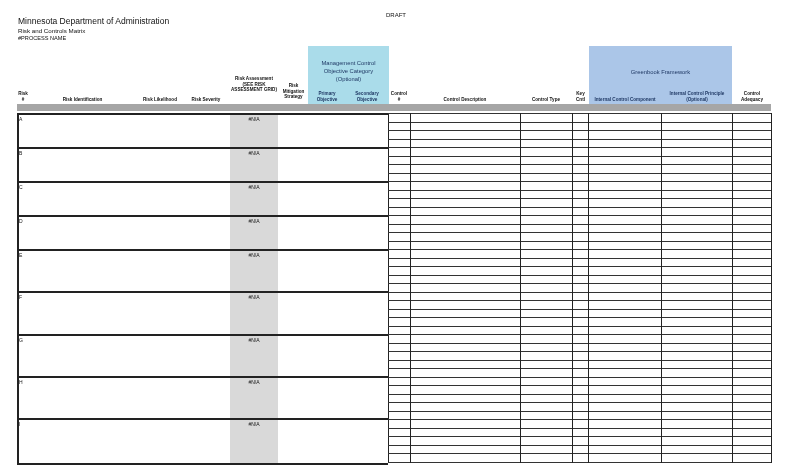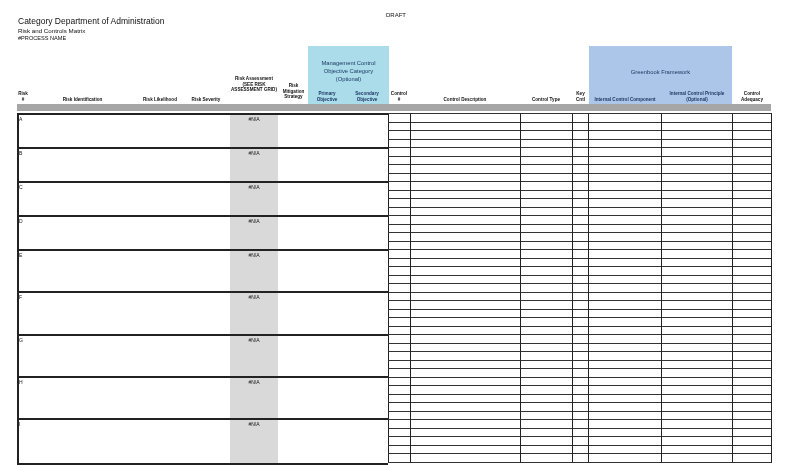--- a/index.html
+++ b/index.html
@@ -20,21 +20,21 @@
   .greycol { position:absolute; left:230px; top:113px; width:48px; height:350px; background:#d9d9d9; }
   .vline { position:absolute; width:1px; background:#222; }
   .hline { position:absolute; height:1px; background:#333; }
   .hline.thick { height:2px; background:#222; }
   .rowlabel { position:absolute; font-size:5px; left:19px; }
   .na { position:absolute; font-size:5px; left:230px; width:48px; text-align:center; }
 </style>
 </head>
 <body>
 
-<div class="abs title">Category Department of Administration</div>
+<div class="abs title">Minnesota Department of Administration</div>
 <div class="abs subtitle">Risk and Controls Matrix</div>
 <div class="abs process">#PROCESS NAME</div>
 <div class="abs draft">DRAFT</div>
 
 <div class="band band-mgmt">
   <div class="band-label" style="top:13px;padding:0 4px;box-sizing:border-box;">Management  Control Objective Category (Optional)</div>
 </div>
 <div class="band band-green">
   <div class="band-label" style="top:22px;">Greenbook Framework</div>
 </div>

